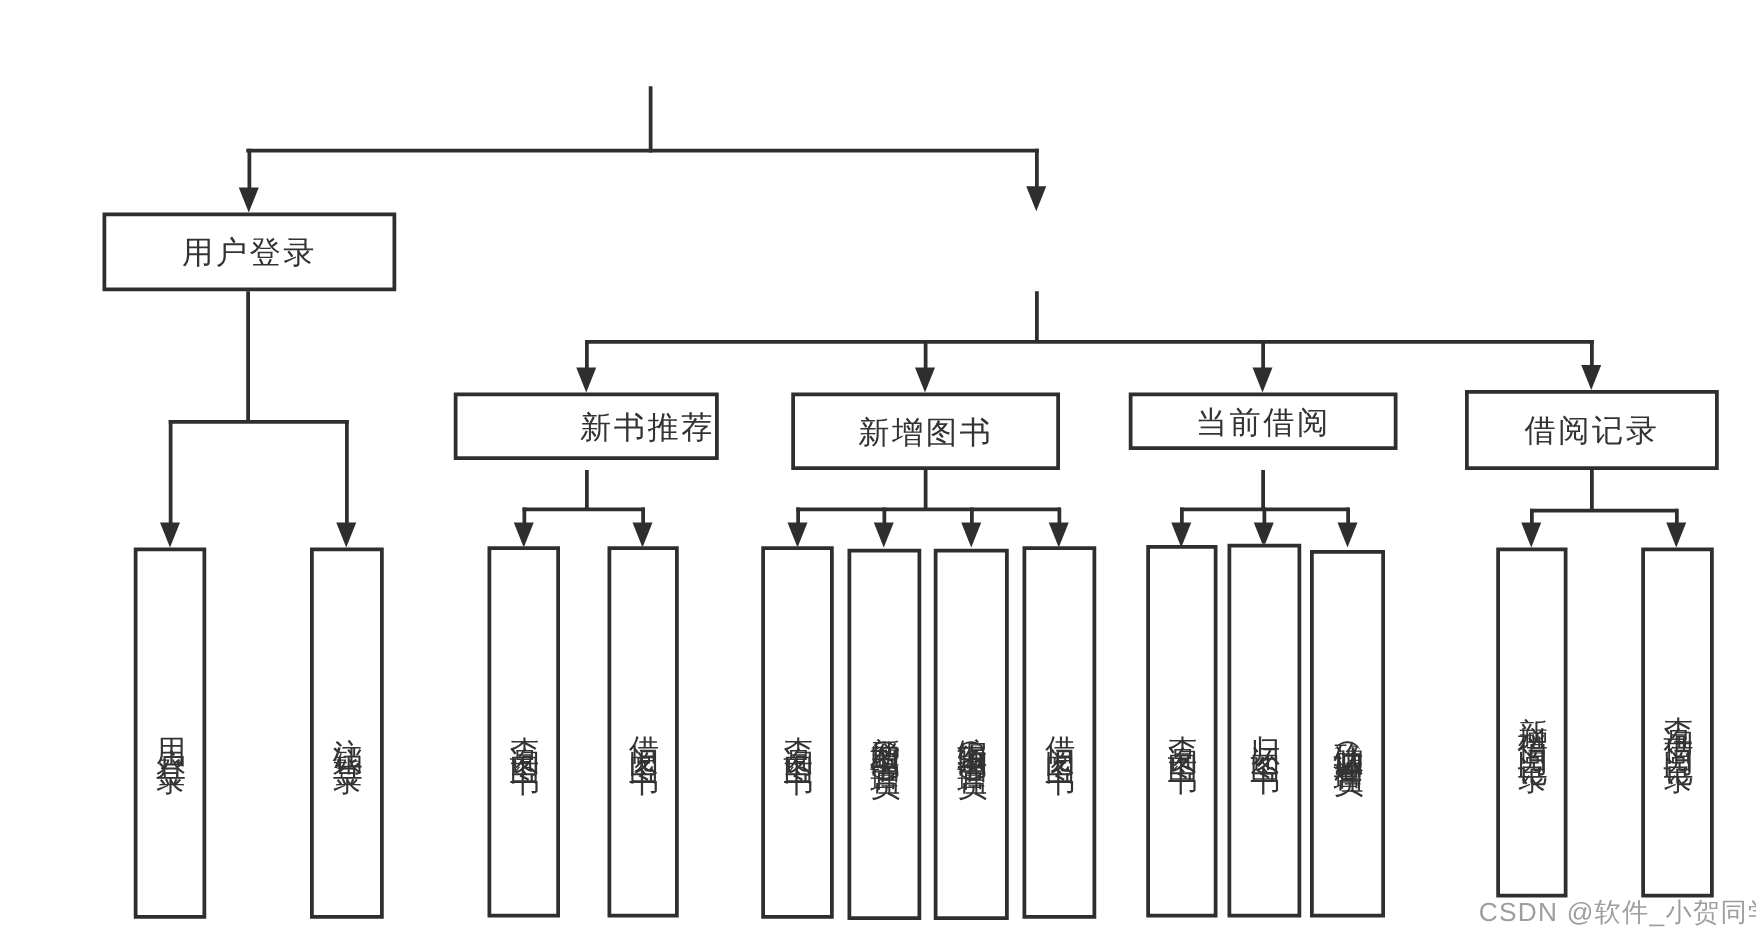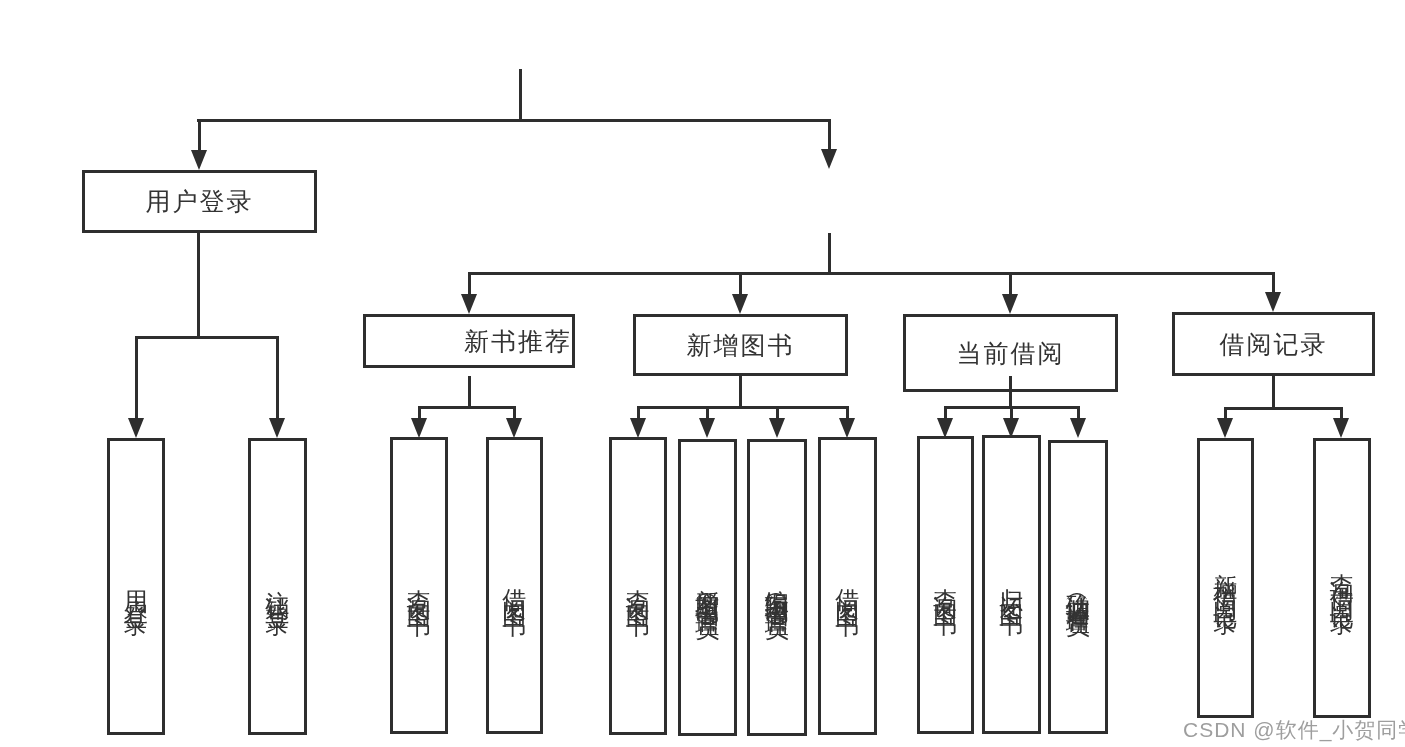--- a/index.html
+++ b/index.html
@@ -93,21 +93,21 @@
   <div class="arrow" style="left:1002px;top:294px;"></div>
   <div class="vline" style="left:1272px;top:272px;height:26px;"></div>
   <div class="arrow" style="left:1265px;top:292px;"></div>
 
   <div class="box" style="left:363px;top:314px;width:212px;height:54px;justify-content:flex-end;">
     <span>新书推荐</span>
   </div>
   <div class="box" style="left:633px;top:314px;width:215px;height:62px;">
     <span>新增图书</span>
   </div>
-  <div class="box" style="left:903px;top:314px;width:215px;height:78px;text-align:right;">
+  <div class="box" style="left:903px;top:314px;width:215px;height:46px;text-align:right;">
     <span>当前借阅</span>
   </div>
   <div class="box" style="left:1172px;top:312px;width:203px;height:64px;">
     <span>借阅记录</span>
   </div>
 
   <div class="vline" style="left:468px;top:376px;height:32px;"></div>
   <div class="hline" style="left:418px;top:406px;width:98px;"></div>
   <div class="vline" style="left:418px;top:406px;height:16px;"></div>
   <div class="arrow" style="left:411px;top:418px;"></div>

